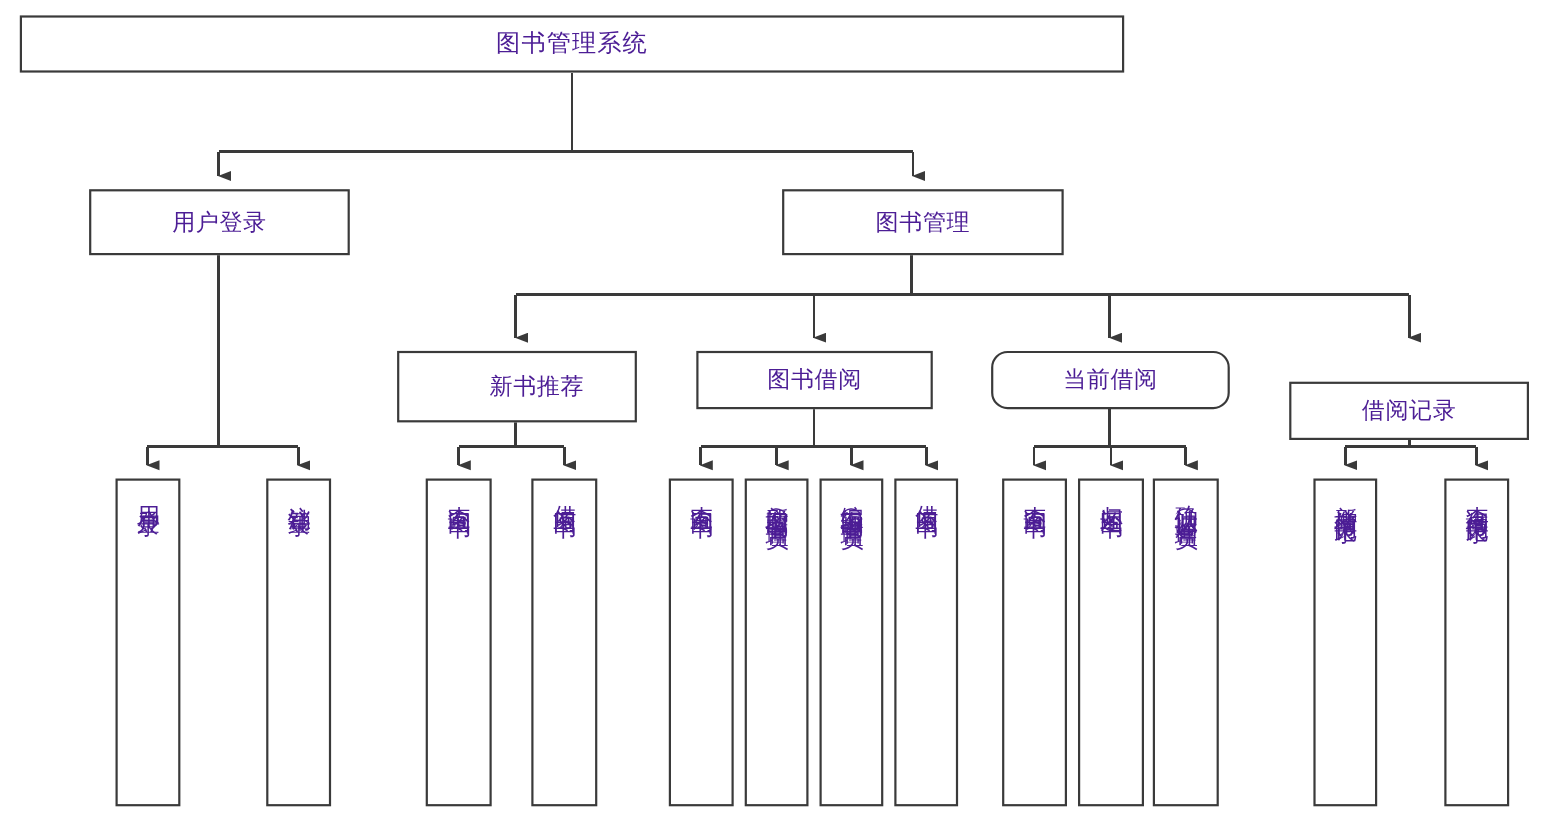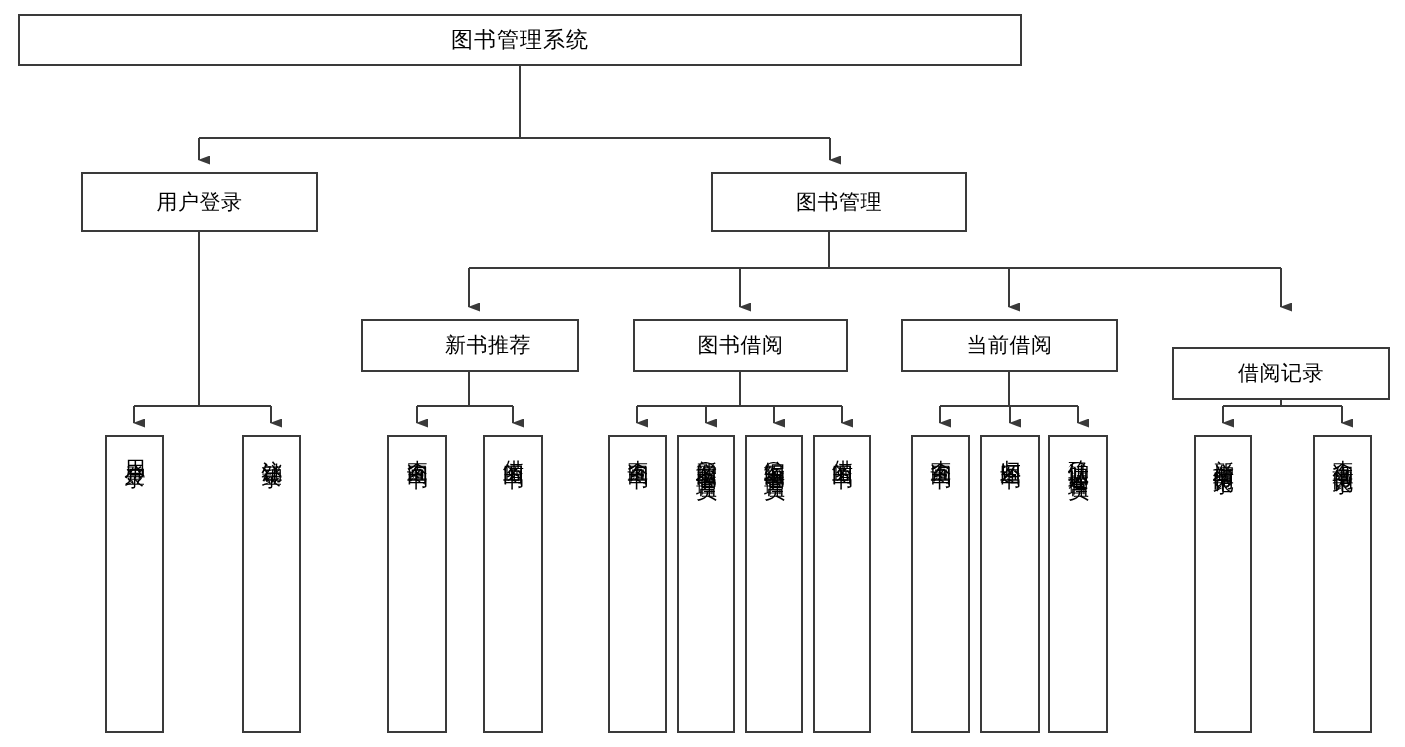--- a/index.html
+++ b/index.html
@@ -31,21 +31,21 @@
     position: absolute;
     box-sizing: border-box;
     background: #ffffff;
     border: 2px solid #3a3a3a;
     display: flex;
     align-items: center;
     justify-content: center;
     overflow: hidden;
   }
   .node-label {
-    color: #000000;
+    color: #4c1d95;
     line-height: 1.18;
     white-space: nowrap;
   }
   .node.horiz .node-label {
     font-size: 21px;
     letter-spacing: 0.5px;
   }
   .node.root .node-label {
     font-size: 22px;
     letter-spacing: 1px;
@@ -132,27 +132,27 @@
     <span class="node-label">图书管理系统</span>
   </div>
 
   <div class="node horiz" style="left: 81px; top: 172px; width: 237px; height: 60px;">
     <span class="node-label">用户登录</span>
   </div>
   <div class="node horiz" style="left: 711px; top: 172px; width: 256px; height: 60px;">
     <span class="node-label">图书管理</span>
   </div>
 
-  <div class="node horiz" style="left: 361px; top: 319px; width: 218px; height: 53px; padding-left: 36px;">
+  <div class="node horiz" style="left: 361px; top: 319px; width: 218px; height: 65px; padding-left: 36px;">
     <span class="node-label">新书推荐</span>
   </div>
   <div class="node horiz" style="left: 633px; top: 319px; width: 215px; height: 53px;">
     <span class="node-label">图书借阅</span>
   </div>
-  <div class="node horiz" style="left: 901px; top: 319px; width: 217px; height: 53px;">
+  <div class="node horiz" style="left: 901px; top: 319px; width: 217px; height: 53px; border-radius: 15px;">
     <span class="node-label">当前借阅</span>
   </div>
   <div class="node horiz" style="left: 1172px; top: 319px; width: 218px; height: 53px; margin-top: 28px;">
     <span class="node-label">借阅记录</span>
   </div>
 
   <div class="node leaf" style="left: 105px; top: 435px; width: 59px; height: 298px;">
     <span class="node-label">用户登录</span>
   </div>
   <div class="node leaf" style="left: 242px; top: 435px; width: 59px; height: 298px;">

